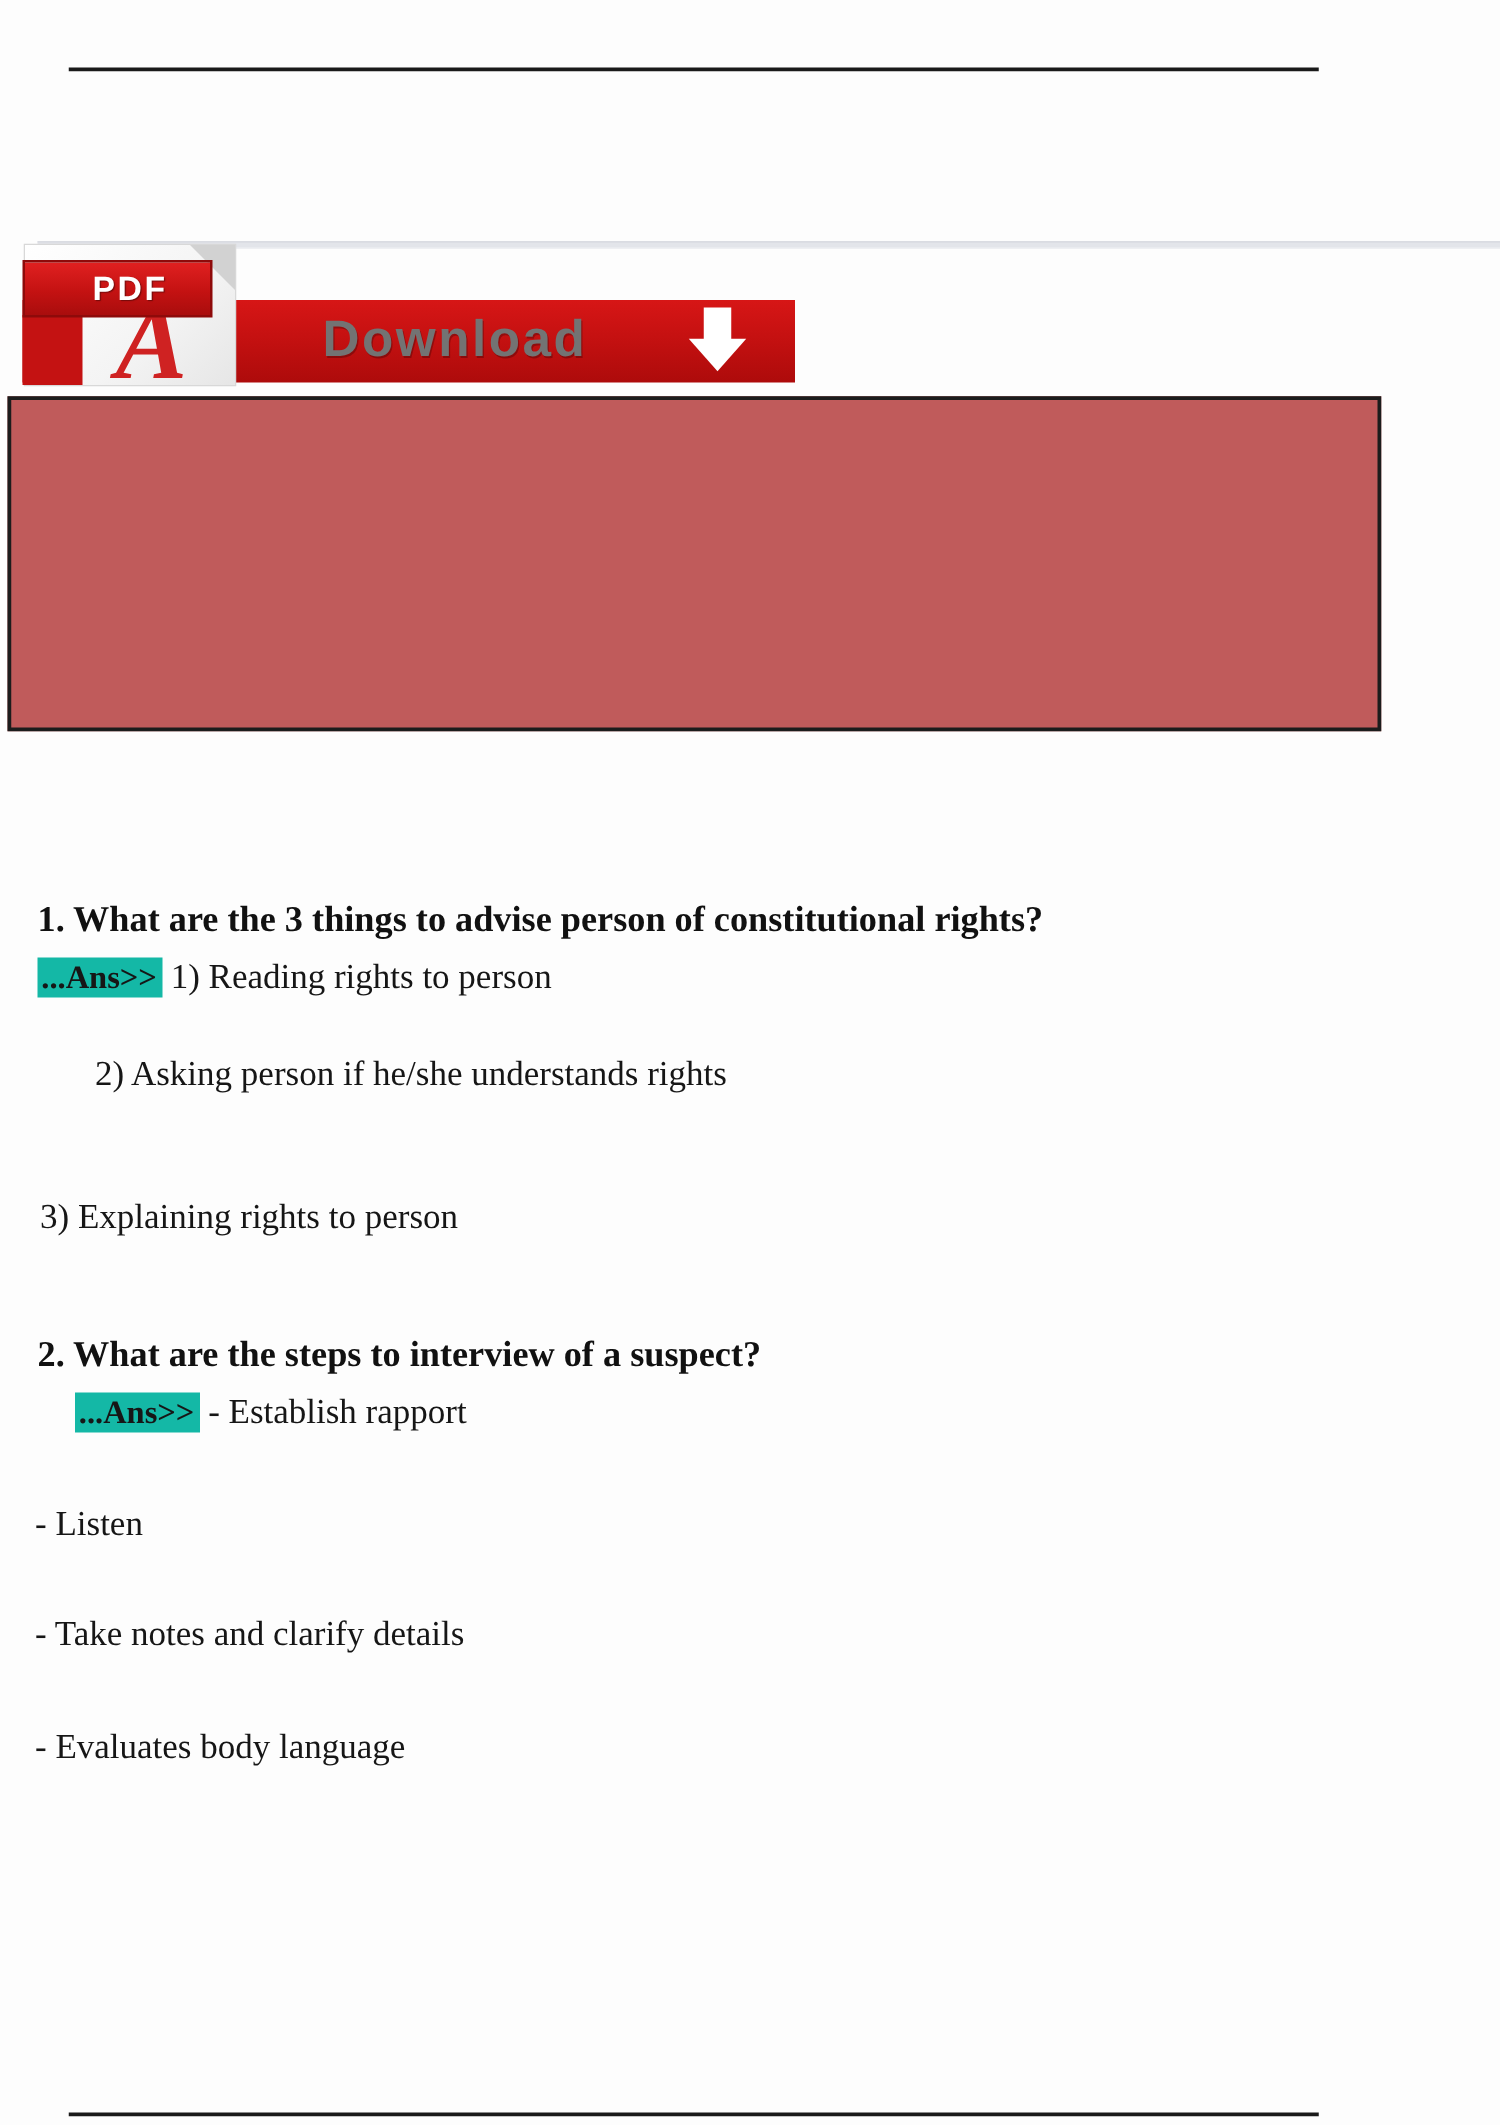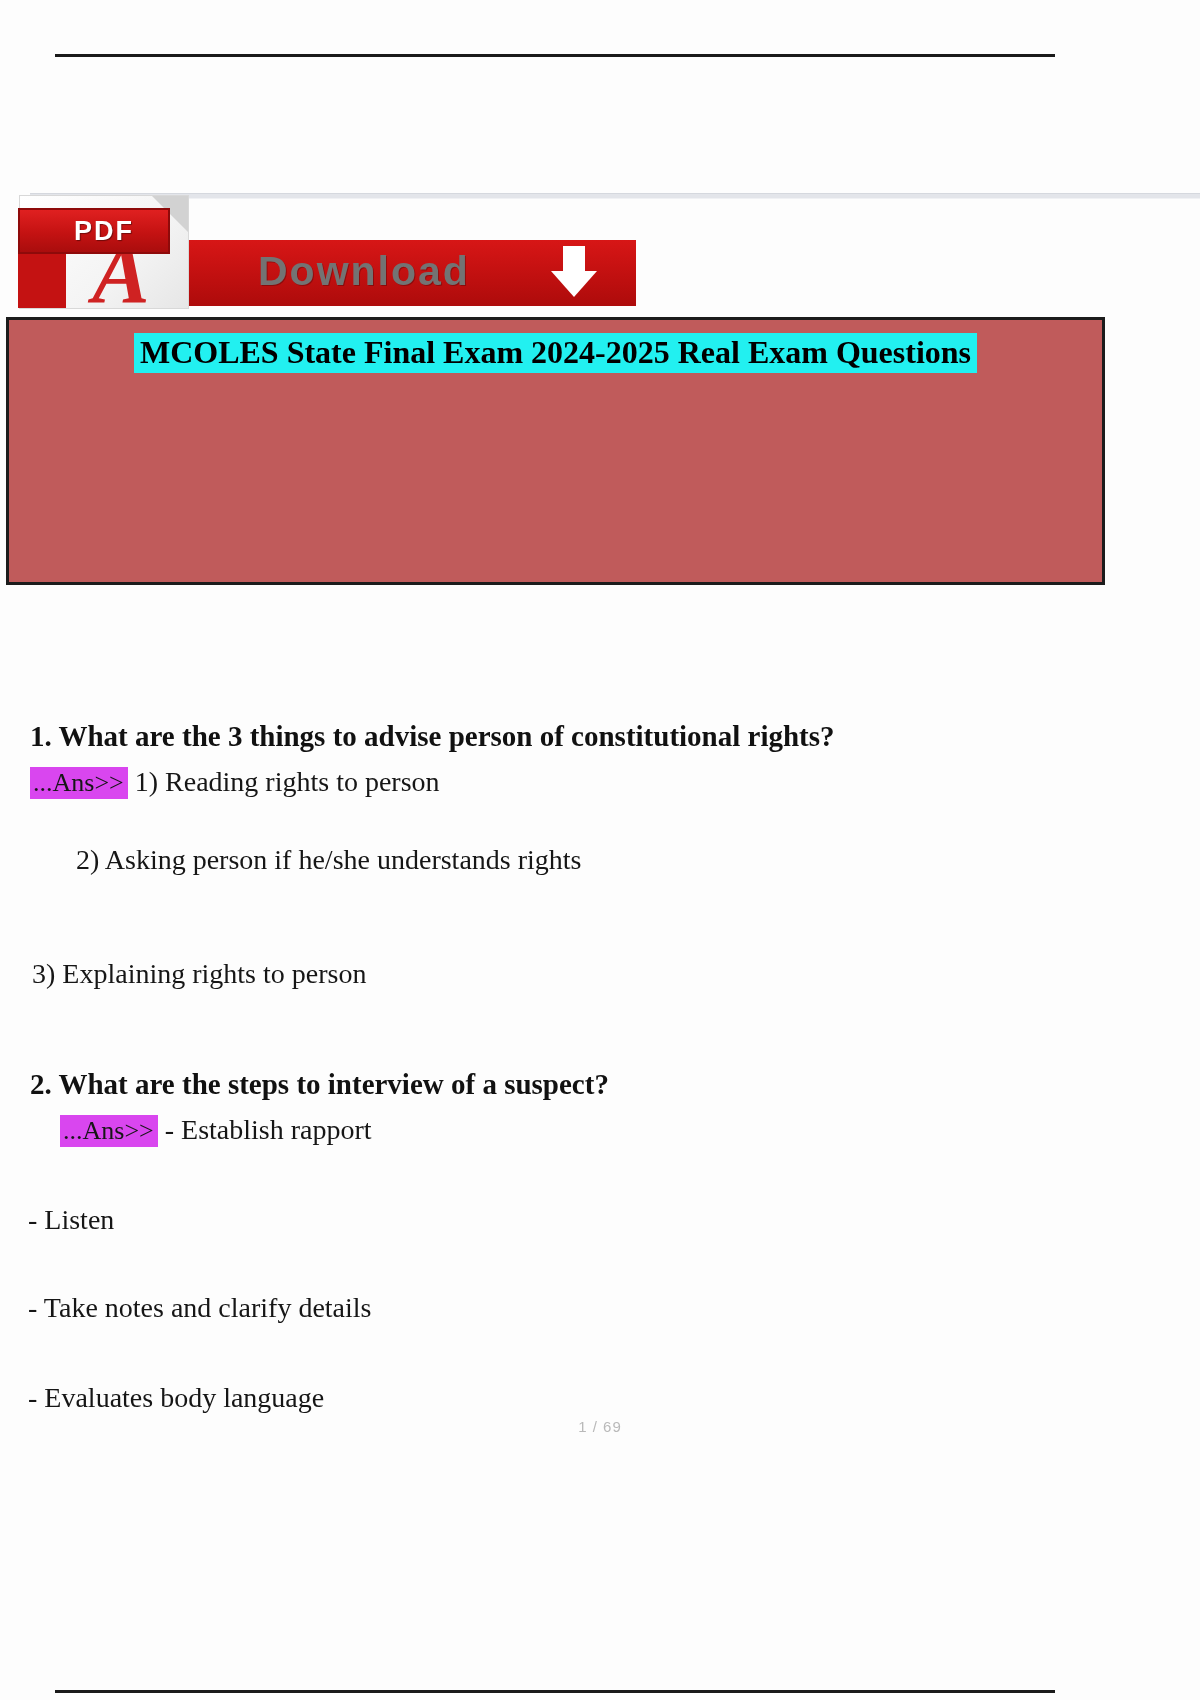--- a/index.html
+++ b/index.html
@@ -231,22 +231,22 @@
     margin: 0;
     white-space: nowrap;
   }
   .ans-line {
     font-size: 28px;
     color: #161616;
     line-height: 1.15;
     margin: 0;
   }
   .ans-tag {
-    background: #d946ef;
-    font-weight: normal;
+    background: #14b8a6;
+    font-weight: bold;
     font-size: 26px;
     padding: 1px 4px 2px 3px;
   }
   .para {
     font-size: 28px;
     color: #161616;
     margin: 0;
     line-height: 1.15;
   }
 
@@ -297,23 +297,20 @@
       <div class="fold"></div>
       <div class="leftblock"></div>
       <div class="swirl">A</div>
       <div class="tag">
         <span>PDF</span>
       </div>
     </div>
   </div>
 
   <div class="title-banner">
-    <div class="banner-line banner-l1">
-      <span class="hl">MCOLES State Final Exam 2024-2025 Real Exam Questions</span>
-    </div>
   </div>
 
   <div class="body-text">
 
     <p class="q-heading pos-q1">
       <span>1.</span>
       <span>What are the 3 things to advise person of constitutional rights?</span>
     </p>
 
     <p class="ans-line pos-q1ans">
@@ -336,17 +333,16 @@
     </p>
 
     <p class="para pos-b2">- Listen</p>
 
     <p class="para pos-b3">- Take notes and clarify details</p>
 
     <p class="para pos-b4">- Evaluates body language</p>
 
   </div>
 
-  <div class="page-counter">1 / 69</div>
 
   <div class="rule-bottom"></div>
 
 </div>
 
 </body></html>

